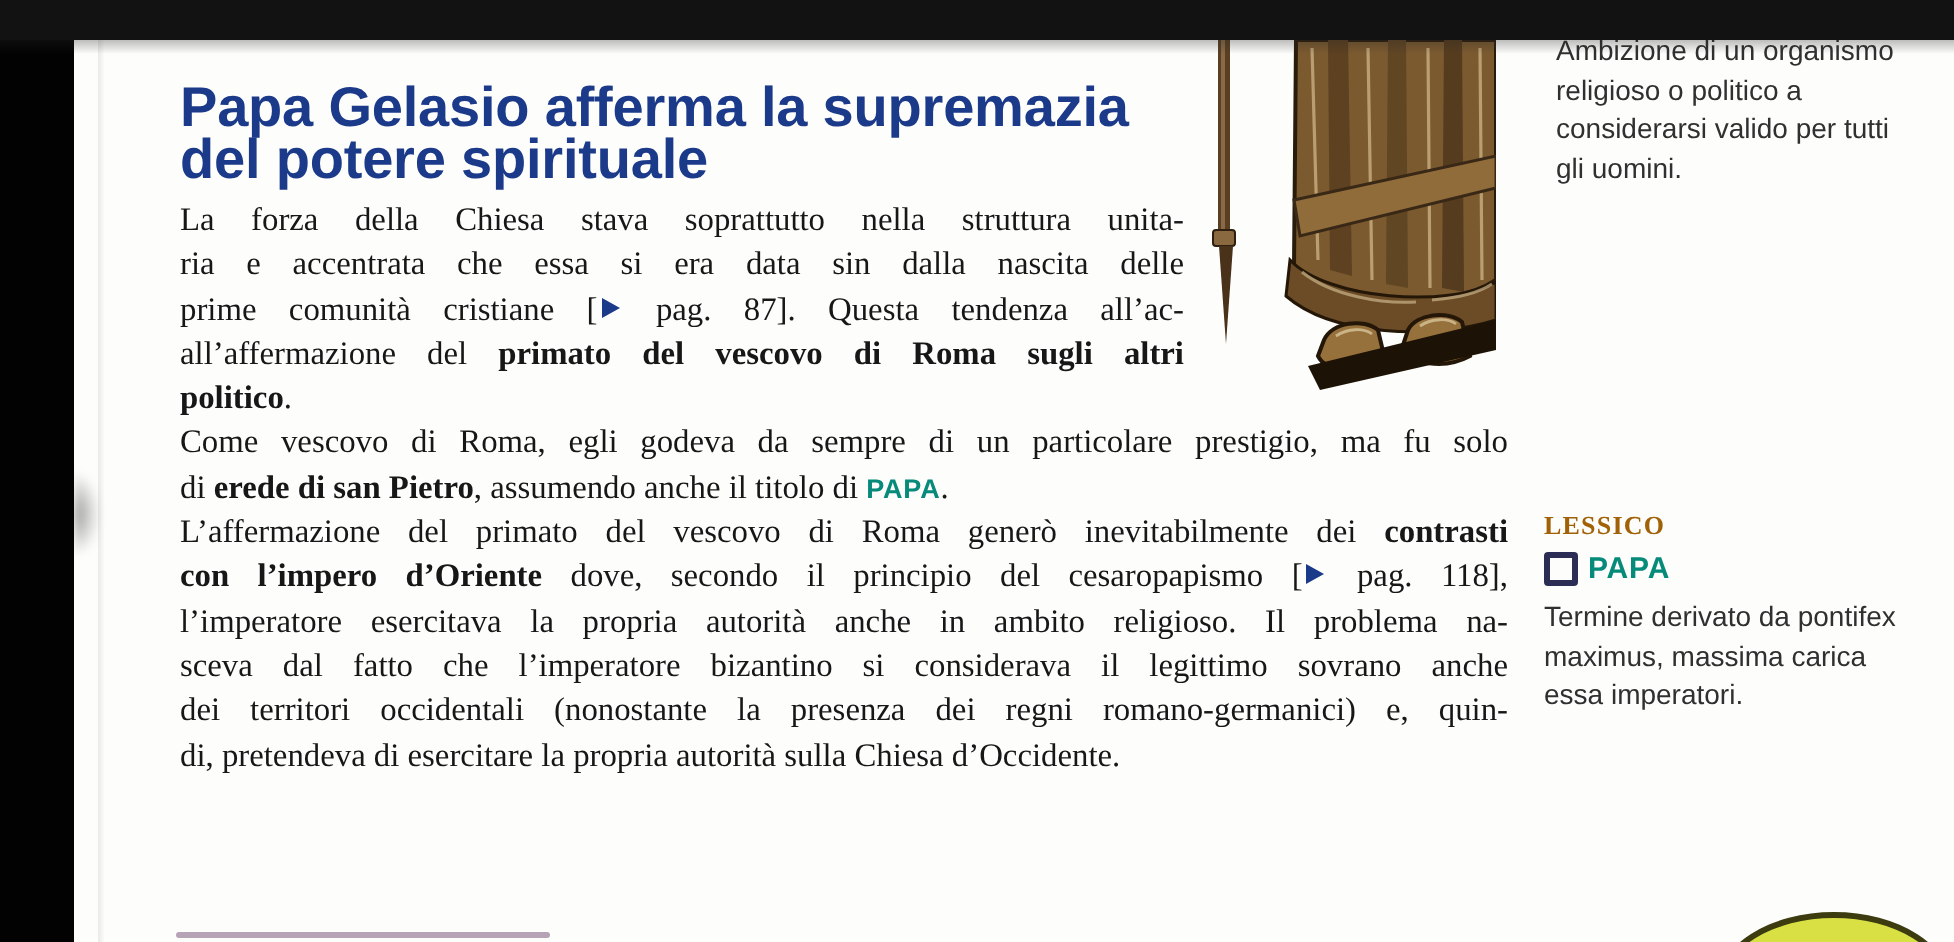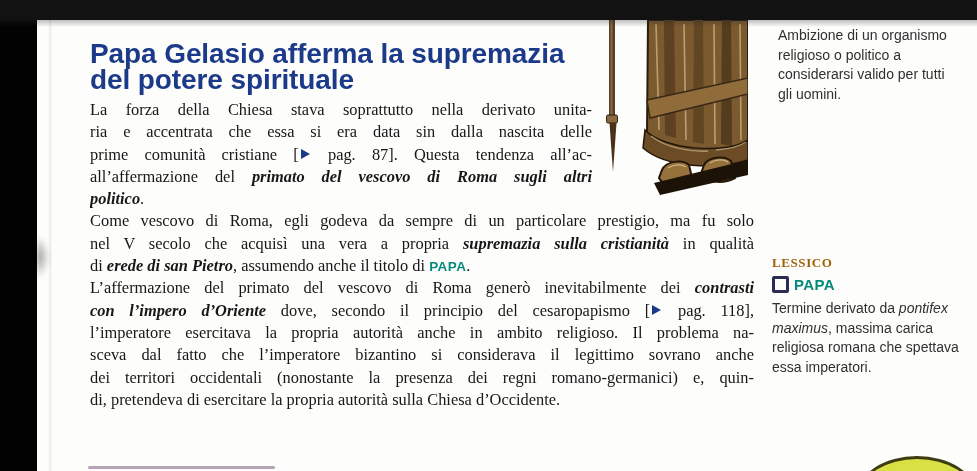--- a/index.html
+++ b/index.html
@@ -23,32 +23,32 @@
   .title{position:absolute;left:90px;top:41px;width:560px;
     font-weight:700;font-size:28px;line-height:26px;color:#1c3a8a;letter-spacing:-.1px;z-index:2;}
 
   
   .article-body{position:absolute;left:90px;top:99px;width:664px;
     font-family:"Liberation Serif",serif;font-size:16.4px;color:#171717;z-index:2;}
   .para{width:664px;}
   .para.narrow{width:502px;}
   .article-body .line{height:22.3px;line-height:22.3px;overflow:hidden;}
   .line.j{text-align:justify;text-align-last:justify;}
-  .b{font-weight:700;font-style:italic;}
-  .i{font-style:italic;}
+  .b{font-weight:700;}
+  .i{}
   .lex{font-family:"Liberation Sans",sans-serif;font-weight:700;color:#068a7a;
     font-size:13.5px;letter-spacing:.4px;}
   .tri{display:inline-block;width:0;height:0;border-top:5px solid transparent;
     border-bottom:5px solid transparent;border-left:9px solid #1c3a8a;margin:0 2px 1px 2px;}
 
   
   .statue{position:absolute;left:596px;top:20px;width:152px;height:196px;z-index:3;}
 
   
-  .sidebar-note{position:absolute;left:778px;top:26px;width:190px;
+  .sidebar-note{position:absolute;left:778px;top:16px;width:190px;
     font-size:14px;line-height:19.5px;color:#303030;z-index:2;}
   .sidebar-note .line{height:19.5px;line-height:19.5px;}
   .lexicon{position:absolute;left:772px;top:255px;width:198px;z-index:2;}
   .lex-heading{font-family:Liberation Serif, serif;font-weight:700;font-size:13px;
     letter-spacing:.6px;color:#a16207;}
   .lex-term-row{margin-top:5px;display:flex;align-items:center;gap:5px;}
   .lex-square{width:11px;height:11px;border:3.5px solid #2b2d55;border-radius:2px;background:#fdfdfb;}
   .lex-term{font-weight:700;font-size:15px;color:#068a7a;letter-spacing:.4px;}
   .lex-def{margin-top:6px;font-size:14px;line-height:19.5px;color:#303030;}
   .lex-def .line{height:19.5px;line-height:19.5px;}
@@ -68,29 +68,28 @@
 <div class="page-crease"></div>
 <div class="smudge"></div>
 
 <div class="title">
   <div>Papa Gelasio afferma la supremazia</div>
   <div>del potere spirituale</div>
 </div>
 
 <div class="article-body">
     <div class="para narrow">
-      <div class="line j"><span>La forza della Chiesa stava soprattutto nella derivato unita-</span></div>
+      <div class="line j"><span>La forza della Chiesa stava soprattutto nella struttura unita-</span></div>
       <div class="line j"><span>ria e accentrata che essa si era data sin dalla nascita delle</span></div>
       <div class="line j"><span>prime comunità cristiane [</span><span class="tri"></span><span> pag. 87]. Questa tendenza all’ac-</span></div>
       <div class="line j"><span>all’affermazione del </span><span class="b">primato del vescovo di Roma sugli altri</span></div>
       <div class="line"><span class="b">politico</span><span>.</span></div>
     </div>
     <div class="para">
       <div class="line j"><span>Come vescovo di Roma, egli godeva da sempre di un particolare prestigio, ma fu solo</span></div>
-      <div class="line j"><span>nel V secolo che acquisì una vera a propria </span><span class="b">supremazia sulla cristianità</span><span> in qualità</span></div>
       <div class="line"><span>di </span><span class="b">erede di san Pietro</span><span>, assumendo anche il titolo di </span><span class="lex">PAPA</span><span>.</span></div>
     </div>
     <div class="para">
       <div class="line j"><span>L’affermazione del primato del vescovo di Roma generò inevitabilmente dei </span><span class="b">contrasti</span></div>
       <div class="line j"><span class="b">con l’impero d’Oriente</span><span> dove, secondo il principio del cesaropapismo [</span><span class="tri"></span><span> pag. 118],</span></div>
       <div class="line j"><span>l’imperatore esercitava la propria autorità anche in ambito religioso. Il problema na-</span></div>
       <div class="line j"><span>sceva dal fatto che l’imperatore bizantino si considerava il legittimo sovrano anche</span></div>
       <div class="line j"><span>dei territori occidentali (nonostante la presenza dei regni romano-germanici) e, quin-</span></div>
       <div class="line"><span>di, pretendeva di esercitare la propria autorità sulla Chiesa d’Occidente.</span></div>
     </div>
@@ -132,19 +131,18 @@
 
 <div class="lexicon">
   <div class="lex-heading">LESSICO</div>
   <div class="lex-term-row">
     <span class="lex-square"></span>
     <span class="lex-term">PAPA</span>
   </div>
   <div class="lex-def">
       <div class="line"><span>Termine derivato da </span><span class="i">pontifex</span></div>
       <div class="line"><span class="i">maximus</span><span>, massima carica</span></div>
-      <div class="line"><span>religiosa romana che spettava</span></div>
       <div class="line"><span>essa imperatori.</span></div>
     </div>
 </div>
 
 <div class="cutoff-line"></div>
 <div class="yellow-ellipse"></div>
 
 </body></html>

